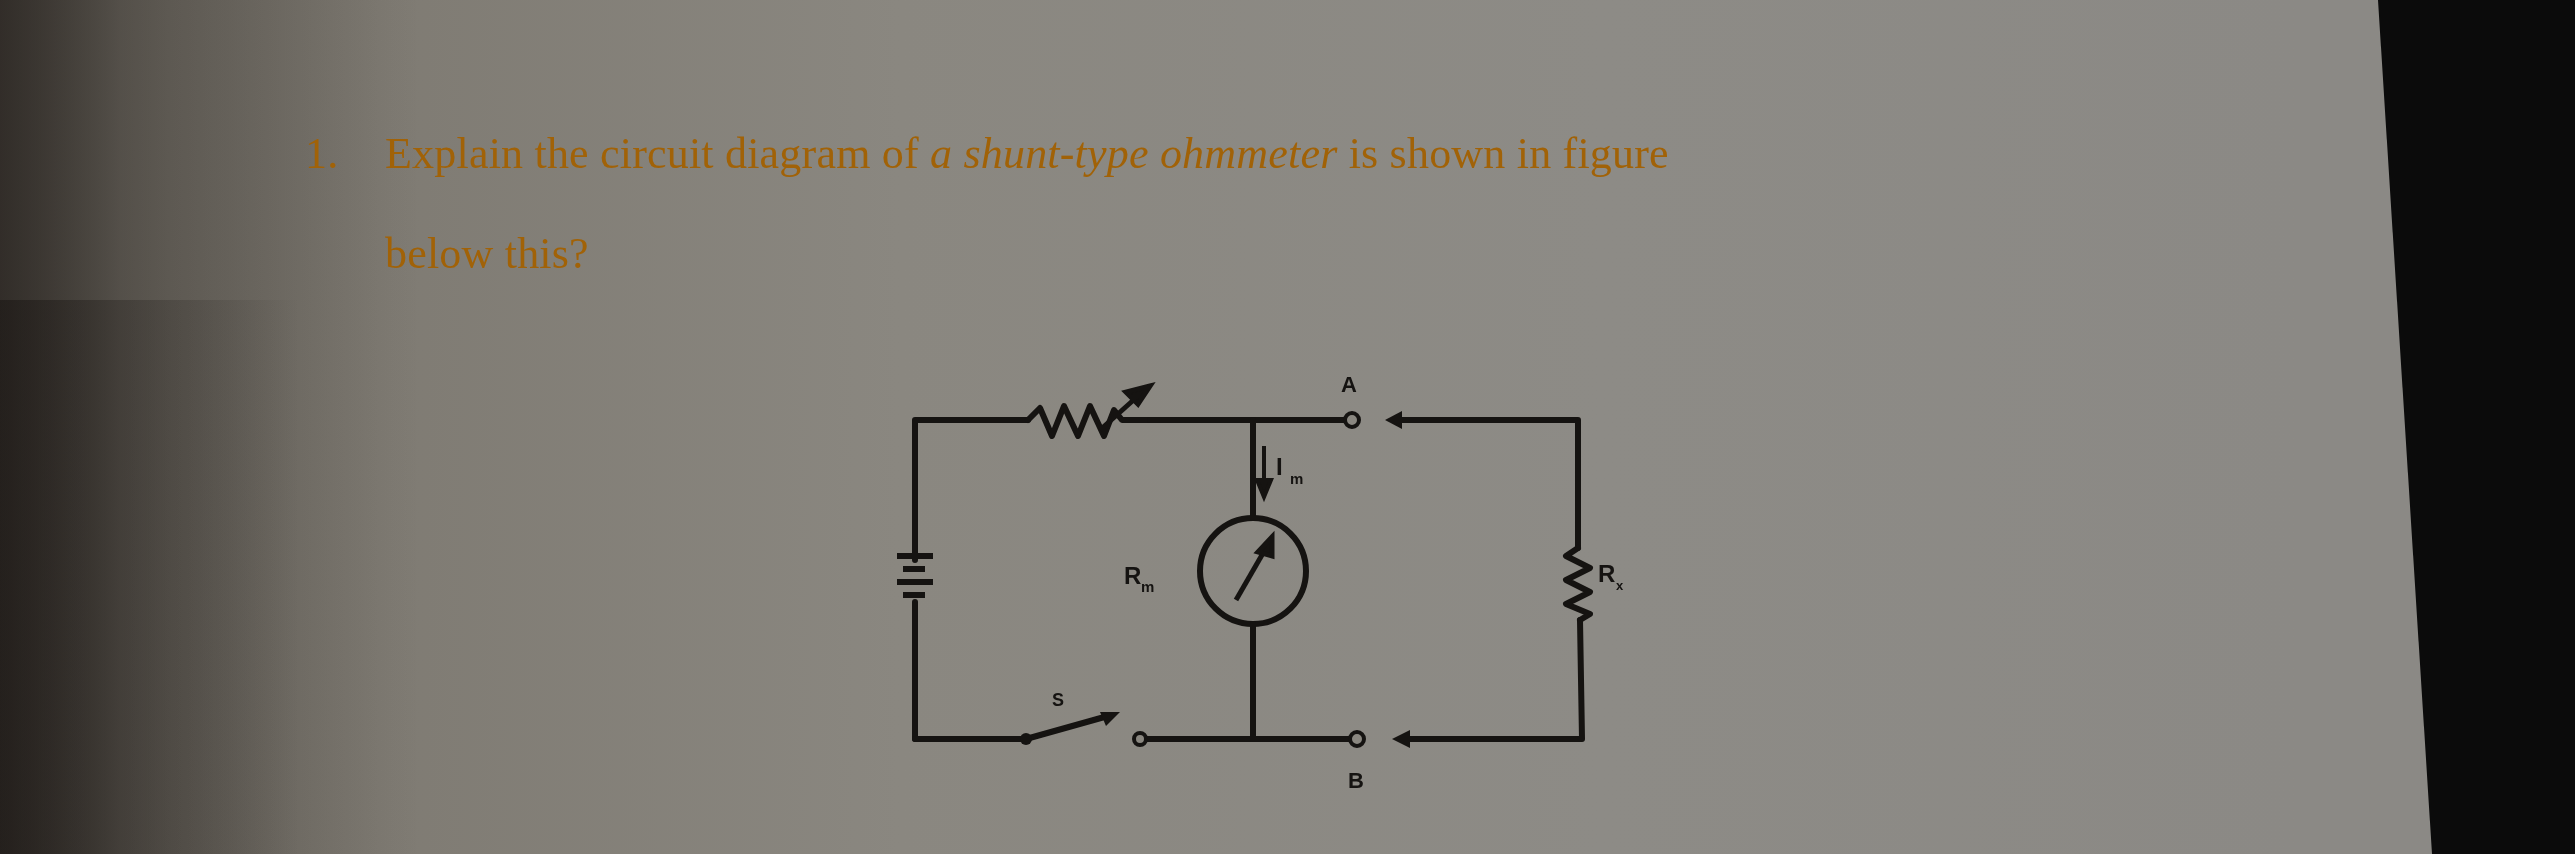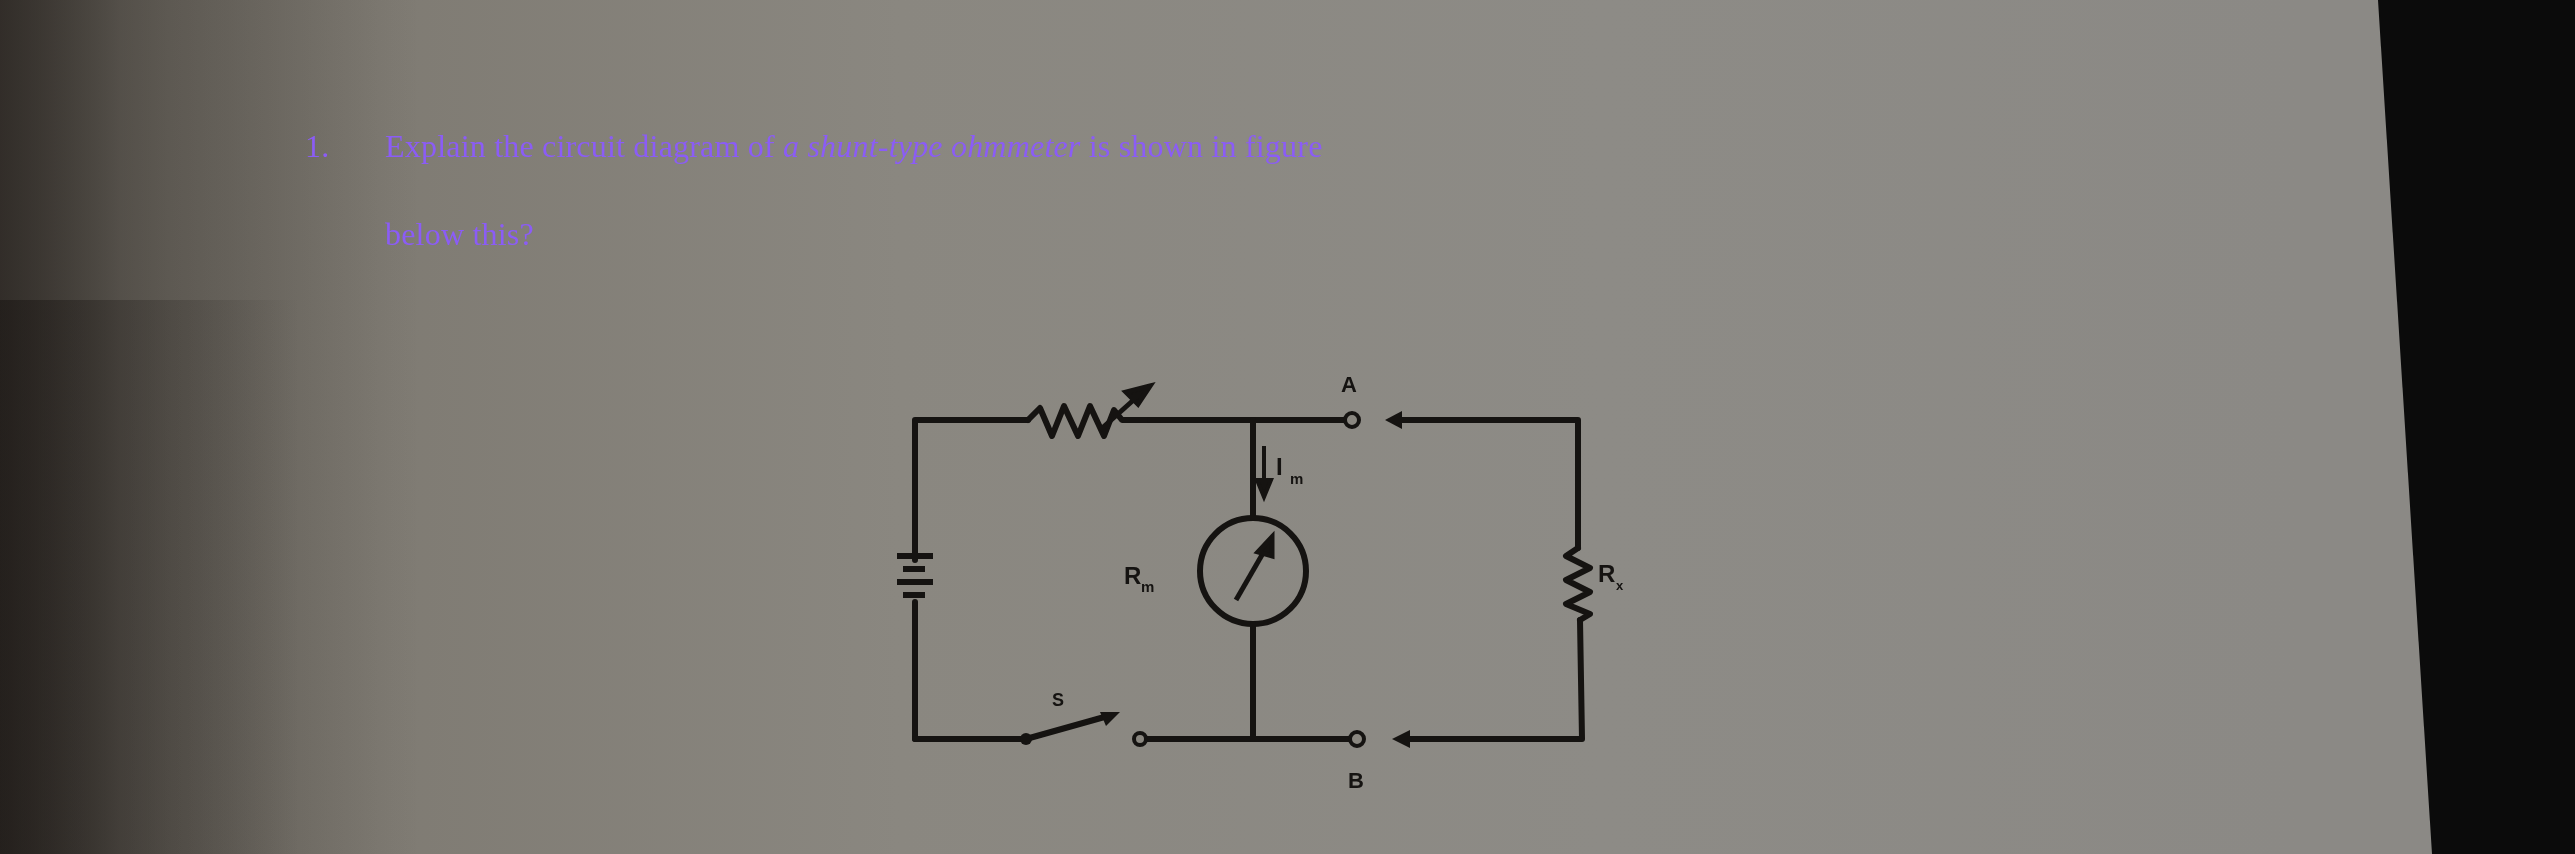--- a/index.html
+++ b/index.html
@@ -14,25 +14,25 @@
     pointer-events:none;
   }
   .shade-left-bottom {
     position:absolute; left:0; top:300px; width:300px; height:554px;
     background: linear-gradient(90deg, rgba(20,16,14,0.45), rgba(20,16,14,0));
   }
   .dark-edge {
     position:absolute; left:0; top:0; width:2575px; height:854px;
   }
   .page-text {
-    position:absolute; color:#8b5cf6; font-size:32px; white-space:nowrap;
+    position:absolute; color:#a16207; font-size:44px; white-space:nowrap;
     letter-spacing:0.2px;
   }
   .line1 { left:305px; top:128px; }
-  .line2 { left:385px; top:216px;text-align:right; }
+  .line2 { left:385px; top:228px;text-align:right; }
   .qnum { display:inline-block; width:80px; }
   .it { font-style:italic; }
   svg text { font-family: "Liberation Sans", "DejaVu Sans", sans-serif; font-weight:bold; fill:#151311; }
 </style>
 </head>
 <body>
 
 <div class="shade-left"></div>
 <div class="shade-left-bottom"></div>
 

